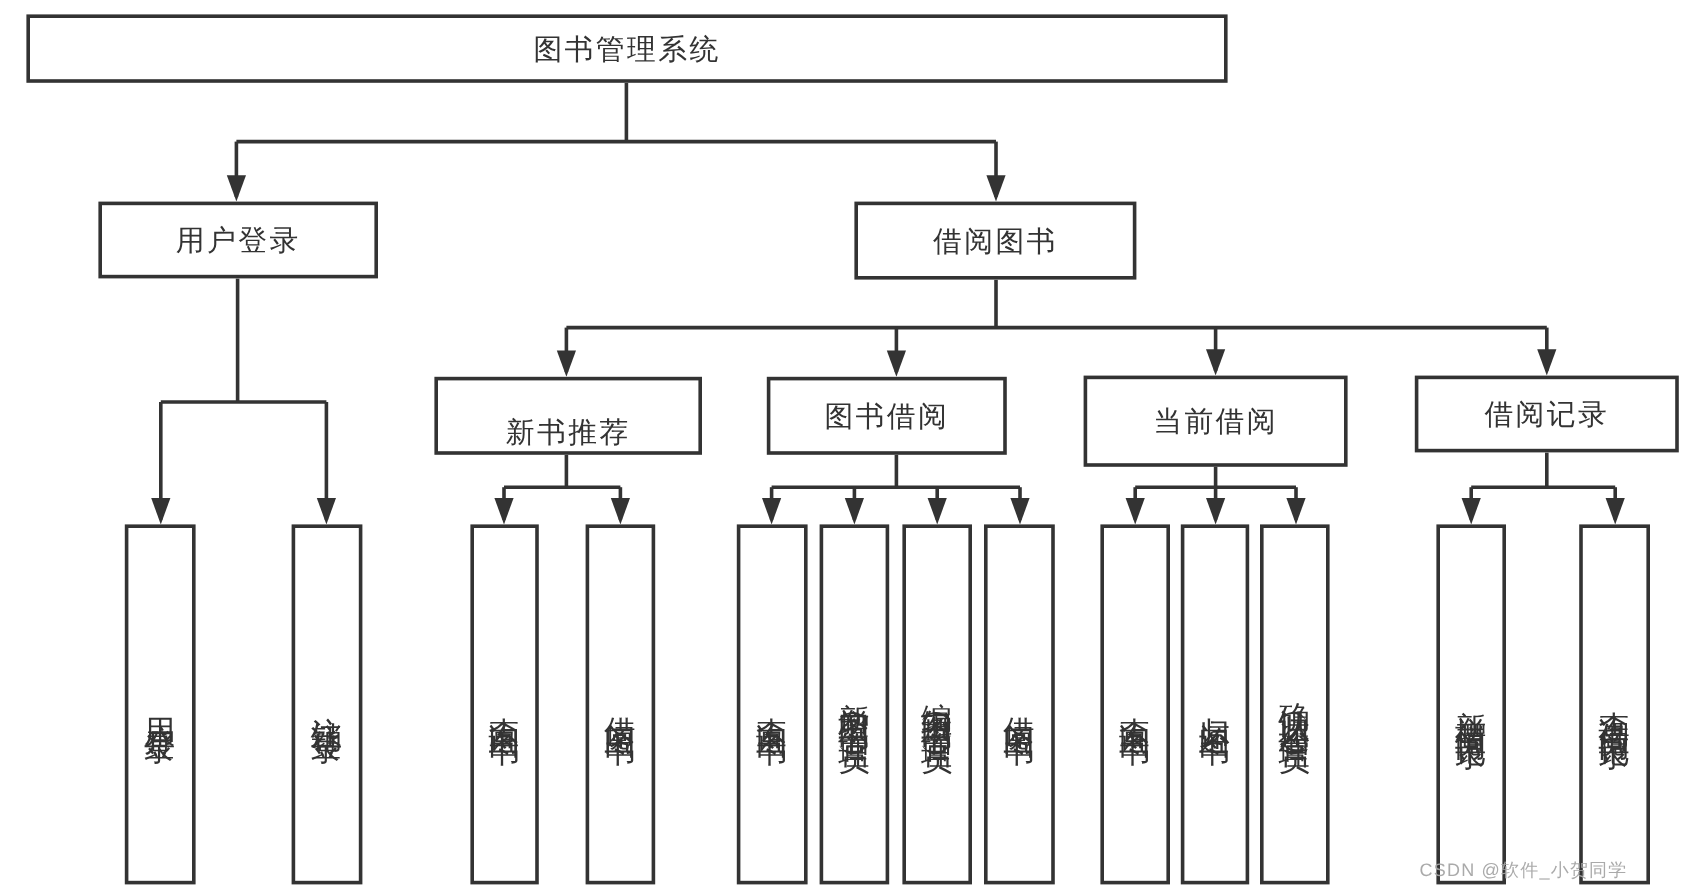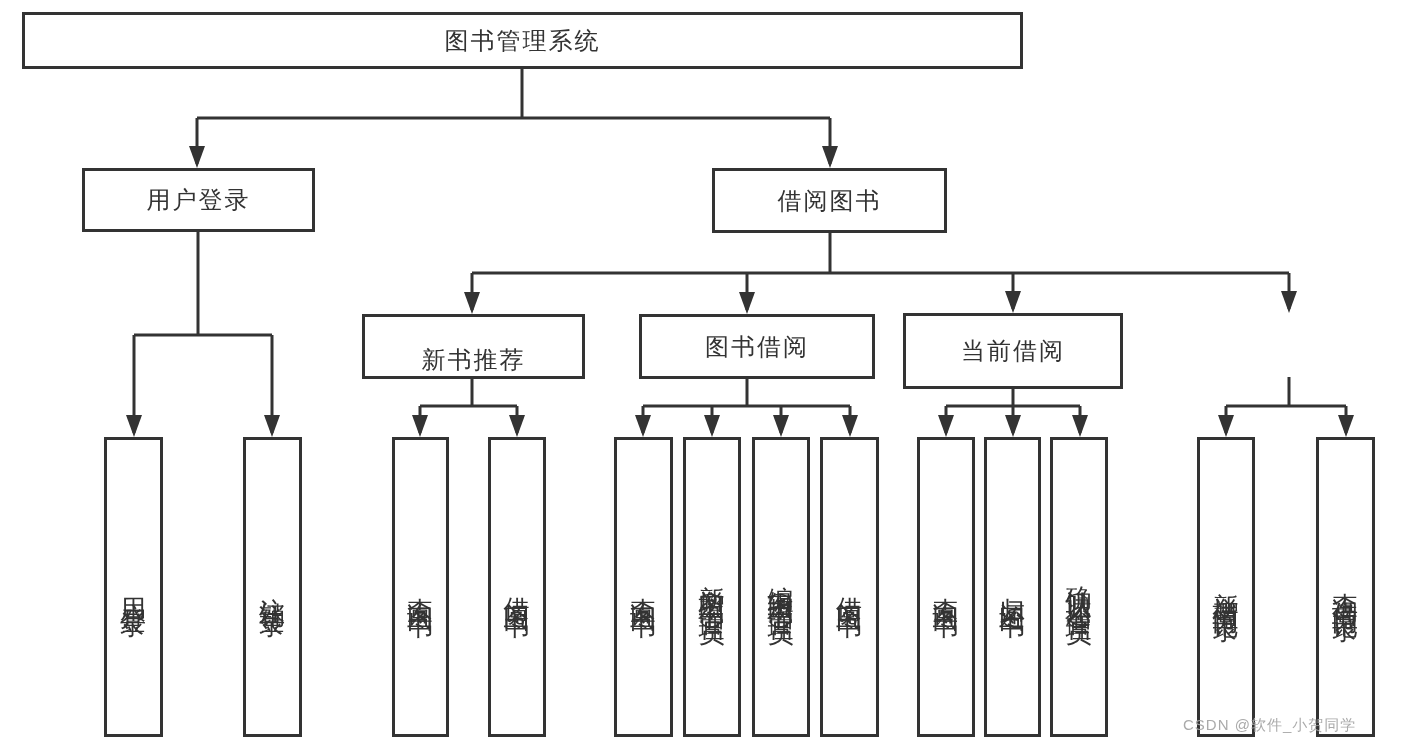--- a/index.html
+++ b/index.html
@@ -138,26 +138,29 @@
   <div class="node h-node" style="left:82px; top:168px; width:233px; height:64px;">
     <span>用户登录</span>
   </div>
   <div class="node h-node" style="left:712px; top:168px; width:235px; height:65px;">
     <span>借阅图书</span>
   </div>
 
   <div class="node h-node" style="left:362px; top:314px; width:223px; height:65px;align-items:flex-end;">
     <span>新书推荐</span>
   </div>
-  <div class="node h-node" style="left:639px; top:314px; width:236px; height:65px;">
+  <div class="node h-node" style="left:639px; top:314px; width:200px; height:65px;">
     <span>图书借阅</span>
   </div>
   <div class="node h-node" style="left:903px; top:313px; width:220px; height:76px;">
     <span>当前借阅</span>
   </div>
+  <div class="node h-node" style="left:1179px; top:313px; width:220px; height:64px;">
+    <span>借阅记录</span>
+  </div>
 
   <div class="node v-node" style="left:104px; top:437px; width:59px; height:300px;">
     <span>用户登录</span>
   </div>
   <div class="node v-node" style="left:243px; top:437px; width:59px; height:300px;">
     <span>注销登录</span>
   </div>
 
   <div class="node v-node" style="left:392px; top:437px; width:57px; height:300px;">
     <span>查询图书</span>

